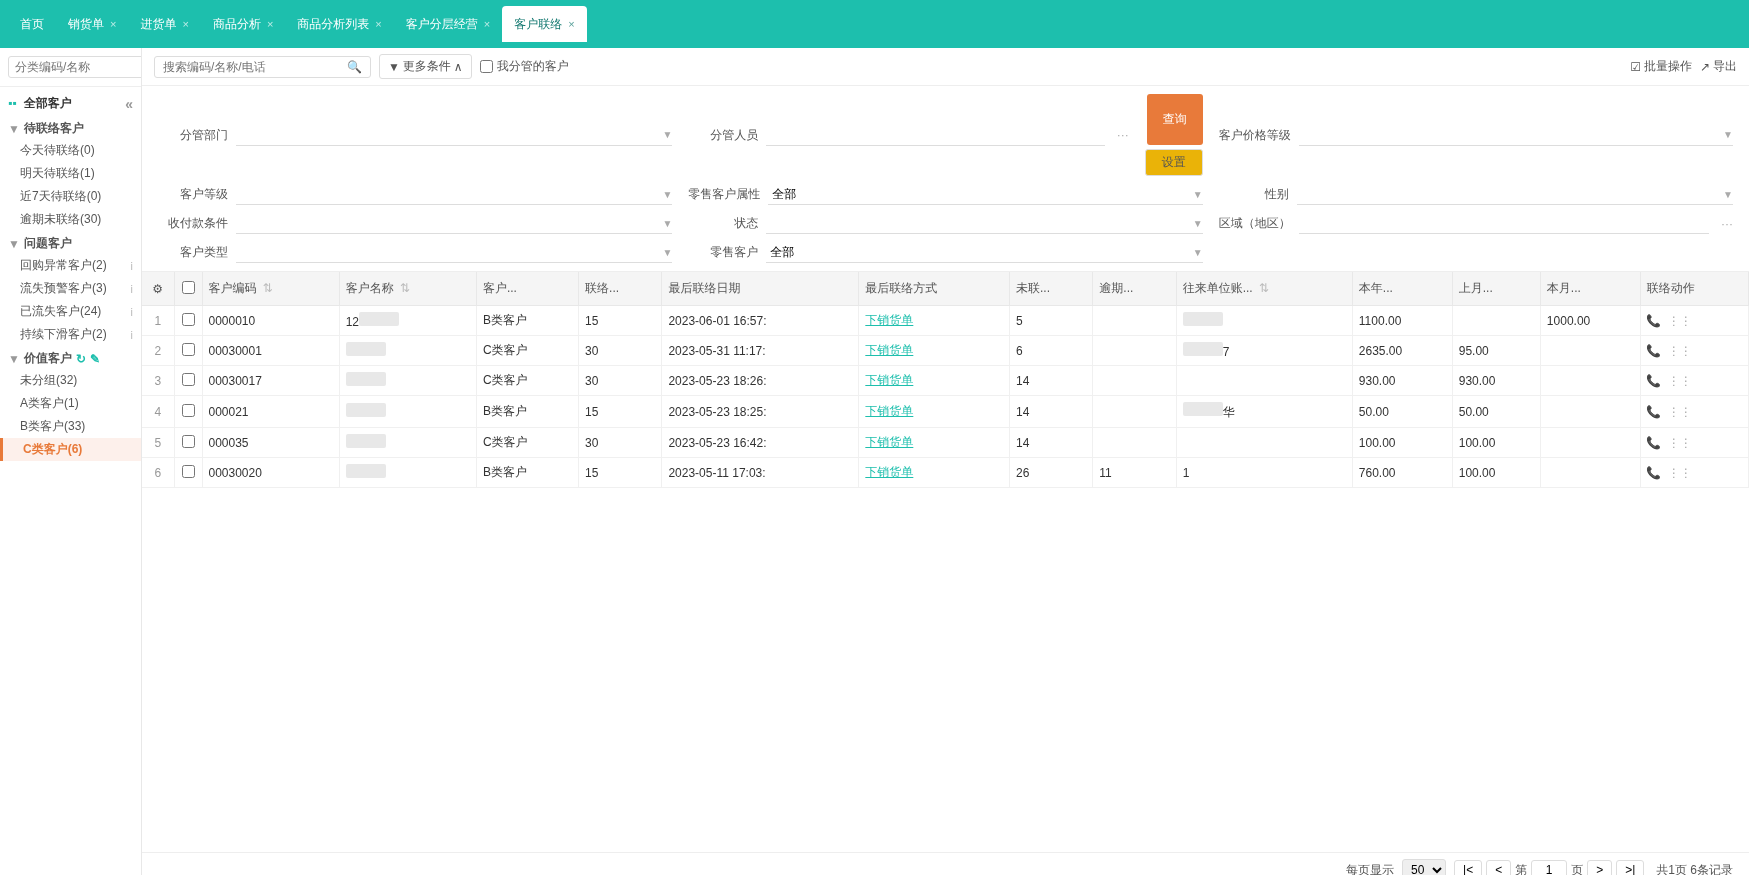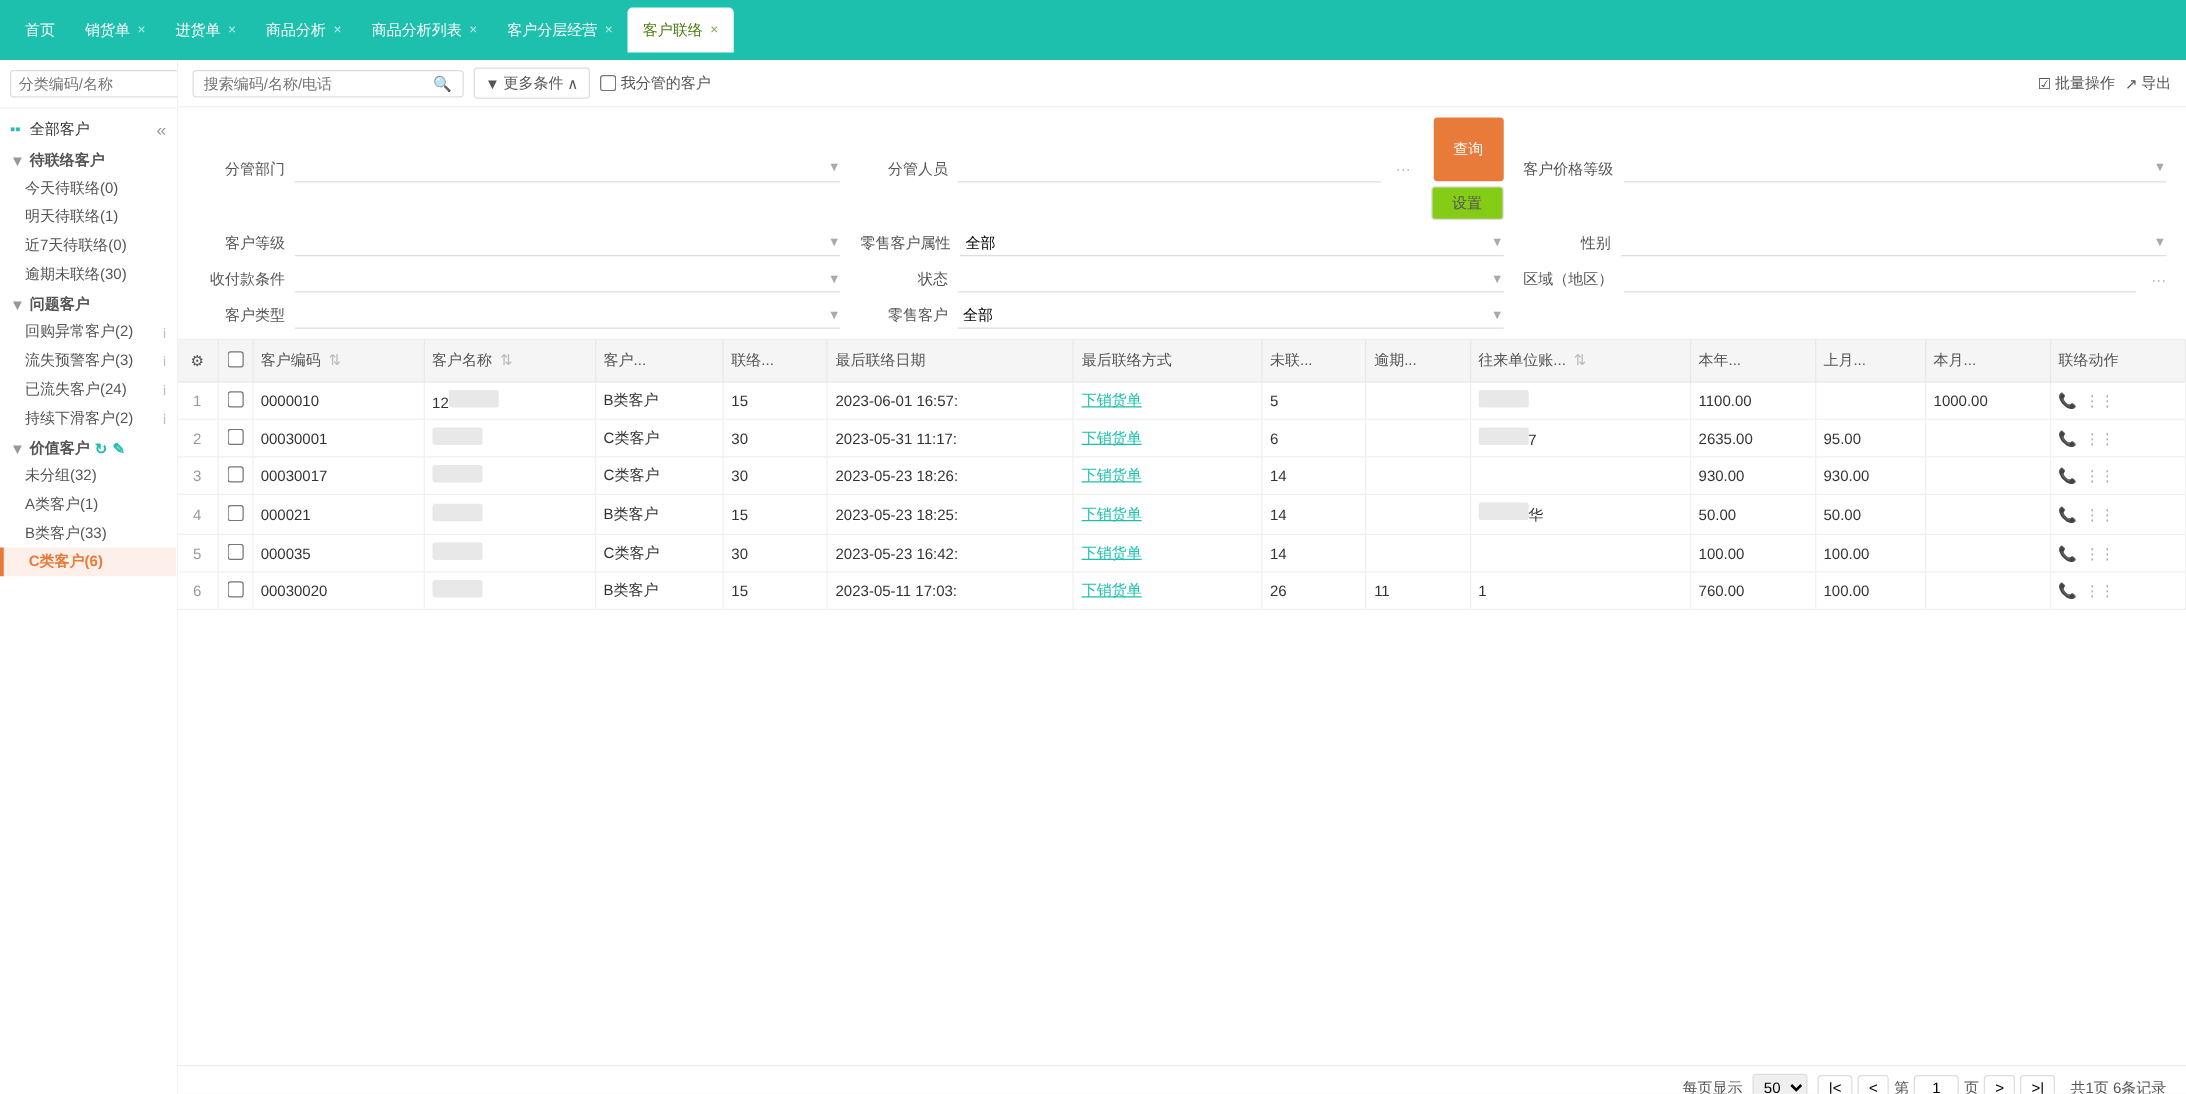--- a/index.html
+++ b/index.html
@@ -1,31 +1,31 @@
 <!DOCTYPE html>
 <html><head>
   <meta charset="utf-8">
   <style>
     * { box-sizing: border-box; margin: 0; padding: 0; font-family: 'Microsoft YaHei', Arial, sans-serif; font-size: 12px; }
     body { background: #f5f5f5; overflow: hidden; width: 1749px; height: 875px; }
 
     
     .top-nav { background: #1dbfad; display: flex; align-items: center; height: 48px; padding: 0 8px; }
     .nav-item { color: #fff; padding: 0 12px; height: 36px; display: flex; align-items: center; cursor: pointer; font-size: 13px; white-space: nowrap; }
-    .nav-item.active { background: #fff; color: #4d7c0f; border-radius: 4px 4px 0 0; }
+    .nav-item.active { background: #fff; color: #0f766e; border-radius: 4px 4px 0 0; }
     .nav-item .close-x { margin-left: 6px; font-size: 11px; opacity: 0.7; }
 
     
     .main-layout { display: flex; height: calc(875px - 36px); }
 
     
     .sidebar { width: 142px; background: #fff; border-right: 1px solid #e8e8e8; overflow-y: auto; flex-shrink: 0; }
     .sidebar-search { display: flex; align-items: center; padding: 8px; border-bottom: 1px solid #eee; }
     .sidebar-search input { flex: 1; border: 1px solid #ddd; border-radius: 3px; padding: 3px 6px; font-size: 12px; outline: none; }
-    .sidebar-section-header { display: flex; align-items: flex-end; justify-content: space-between; padding: 8px 8px 4px; font-weight: normal; color: #333; }
+    .sidebar-section-header { display: flex; align-items: flex-end; justify-content: space-between; padding: 8px 8px 4px; font-weight: bold; color: #333; }
     .sidebar-section-header .icon-hash { color: #1dbfad; margin-right: 4px; }
     .sidebar-collapse-btn { cursor: pointer; color: #999; font-size: 14px; }
     .sidebar-group { padding: 0; }
     .sidebar-group-label { color: #555; padding: 4px 8px 2px; font-weight: bold; display: flex; align-items: center; }
     .sidebar-group-label .arrow { margin-right: 4px; color: #999; }
     .sidebar-item { padding: 3px 8px 3px 20px; color: #555; cursor: pointer; display: flex; align-items: center; justify-content: space-between; }
     .sidebar-item.active { background: #fdf0eb; color: #e87a3a; font-weight: bold; border-left: 3px solid #e87a3a; }
     .sidebar-item .info-icon { color: #bbb; margin-left: 4px; font-size: 11px; }
 
     
@@ -46,21 +46,21 @@
     .filter-panel { background: #fff; border-bottom: 1px solid #eee; padding: 8px 16px; display: grid; grid-template-columns: 1fr 1fr 1fr; gap: 8px 16px; }
     .filter-row { display: flex; align-items: center; gap: 8px; }
     .filter-label { color: #555; white-space: nowrap; min-width: 70px; text-align: right; }
     .filter-input { flex: 1; border: none; border-bottom: 1px solid #ddd; padding: 3px 4px; outline: none; font-size: 12px; min-width: 0; }
     .filter-select { flex: 1; border: none; border-bottom: 1px solid #ddd; padding: 3px 4px; outline: none; font-size: 12px; appearance: none; background: transparent; cursor: pointer; min-width: 0; }
     .filter-select-wrap { flex: 1; display: flex; align-items: center; border-bottom: 1px solid #ddd; }
     .filter-select-wrap select { flex: 1; border: none; outline: none; font-size: 12px; appearance: none; background: transparent; cursor: pointer; }
     .filter-select-wrap .caret { color: #aaa; font-size: 10px; }
     .filter-action-col { display: flex; flex-direction: column; gap: 4px; align-items: flex-end; justify-content: center; }
     .btn-query { background: #e87a3a; color: #fff; border: none; border-radius: 3px; padding: 17px 16px; cursor: pointer; font-size: 12px; }
-    .btn-settings { background: #84cc16; color: #555; border: 1px solid #ddd; border-radius: 3px; padding: 4px 16px; cursor: pointer; font-size: 12px; }
+    .btn-settings { background: #eab308; color: #555; border: 1px solid #ddd; border-radius: 3px; padding: 4px 16px; cursor: pointer; font-size: 12px; }
 
     
     .table-wrap { flex: 1; overflow: auto; background: #fff; margin: 0; }
     table { width: 100%; border-collapse: collapse; font-size: 12px; }
     thead tr { background: #f5f5f5; }
     th { padding: 8px 6px; text-align: left; border-bottom: 1px solid #e8e8e8; border-right: 1px solid #e8e8e8; white-space: nowrap; color: #555; font-weight: normal; }
     td { padding: 6px 6px; border-bottom: 1px solid #f0f0f0; border-right: 1px solid #f0f0f0; white-space: nowrap; color: #333; }
     .row-num { color: #999; text-align: center; }
     .link-text { color: #1dbfad; cursor: pointer; text-decoration: underline; }
     .blurred { background: #e8e8e8; color: transparent; border-radius: 2px; display: inline-block; min-width: 40px; height: 14px; }

